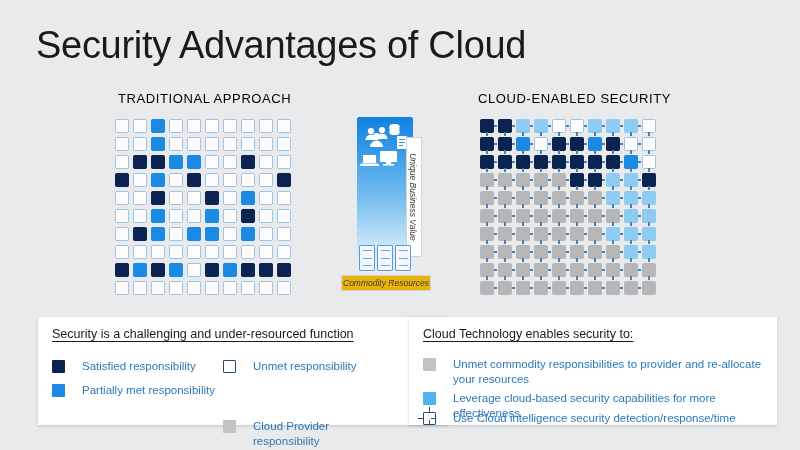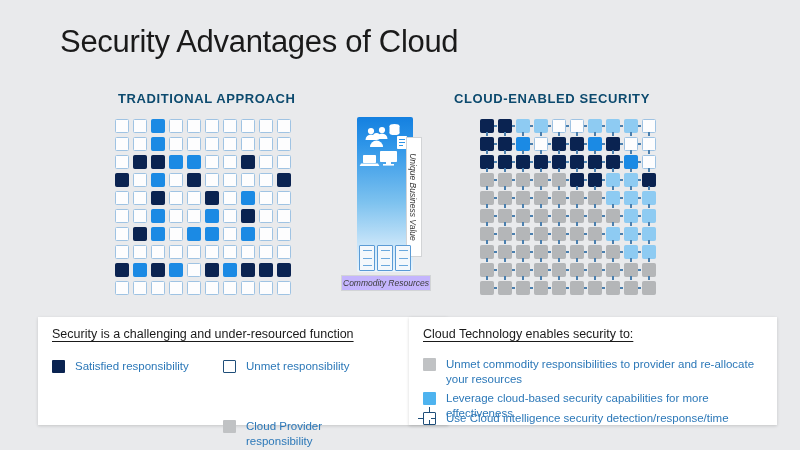--- a/index.html
+++ b/index.html
@@ -14,39 +14,38 @@
     font-family: "Liberation Sans", sans-serif;
     position: relative;
     color: #222;
   }
 
   
   #page-title {
     position: absolute;
     left: 36px;
     top: 24px;
-    font-size: 31px;
+    font-size: 38px;
     font-weight: 400;
     letter-spacing: -0.3px;
     color: #1a1a1a;
     white-space: nowrap;
-    margin-left: 24px;
   }
 
   
   .col-heading {
     position: absolute;
     font-size: 13px;
-    font-weight: 700;
+    font-weight: 400;
     letter-spacing: 0.6px;
-    color: #0c4a6e;
+    color: #000000;
     white-space: nowrap;
   }
   #heading-traditional { left: 118px; top: 91px; }
-  #heading-cloud { left: 454px; top: 91px; }
+  #heading-cloud { left: 478px; top: 91px; }
 
   
   .grid {
     position: absolute;
     display: grid;
     grid-template-columns: repeat(10, 18px);
     grid-template-rows: repeat(10, 18px);
     gap: 0px;
   }
   #grid-traditional { left: 113px; top: 117px; }
@@ -150,21 +149,21 @@
   .server span:nth-child(1) { top: 4px; }
   .server span:nth-child(2) { top: 12px; }
   .server span:nth-child(3) { top: 19px; }
 
   #commodity-label {
     position: absolute;
     left: 341px;
     top: 275px;
     width: 90px;
     padding: 2px 0;
-    background: #c4b5fd;
+    background: #eab308;
     border: 1px solid #d2d4d6;
     font-size: 8.5px;
     font-style: italic;
     color: #3c3c3c;
     text-align: center;
     white-space: nowrap;
     box-sizing: border-box;
   }
 
   
@@ -185,21 +184,21 @@
     color: #1a1a1a;
     text-decoration: underline;
     text-underline-offset: 3px;
     white-space: nowrap;
   }
 
   .legend-row {
     position: absolute;
     display: flex;
     align-items: flex-start;
-    gap: 10px;
+    gap: 17px;
   }
   .legend-swatch {
     width: 13px;
     height: 13px;
     flex: none;
     box-sizing: border-box;
     margin-top: 1px;
     border-radius: 1px;
     position: relative;
   }
@@ -898,20 +897,24 @@
       <i class="sw-gray"></i>
     </div>
   </div>
 
 <div class="legend-card" id="legend-left">
   <div class="legend-title">Security is a challenging and under-resourced function</div>
 
   <div class="legend-row" id="ll-row-0">
     <div class="legend-swatch lg-dark"></div>
     <div class="legend-text">Satisfied responsibility</div>
+  </div>
+  <div class="legend-row" id="ll-row-1">
+    <div class="legend-swatch lg-blue"></div>
+    <div class="legend-text">Partially met responsibility</div>
   </div>
   <div class="legend-row" id="ll-row-2">
     <div class="legend-swatch lg-white"></div>
     <div class="legend-text">Unmet responsibility</div>
   </div>
   <div class="legend-row" id="ll-row-3">
     <div class="legend-swatch lg-gray"></div>
     <div class="legend-text">Cloud Provider
 responsibility
 (Trust but verify)</div>

